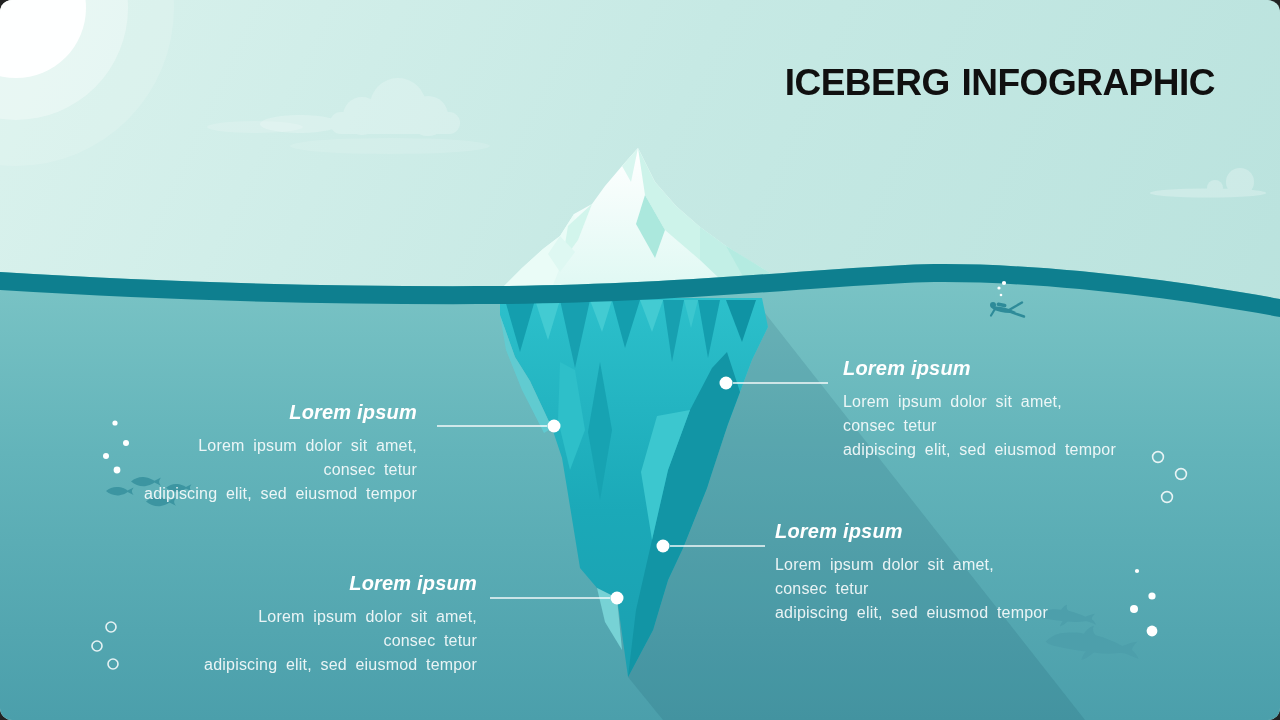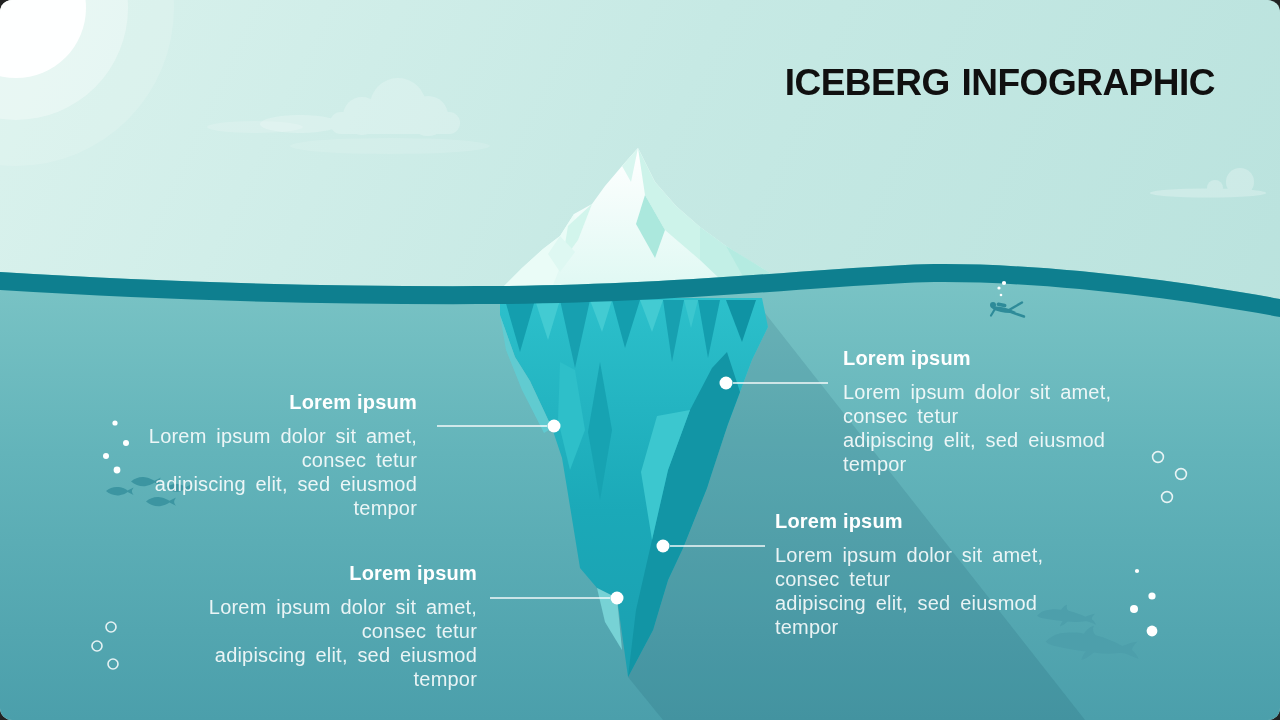--- a/index.html
+++ b/index.html
@@ -13,24 +13,24 @@
   .title{
     position:absolute;top:62px;right:65px;
     font-size:37px;font-weight:700;letter-spacing:-0.5px;word-spacing:2px;
     color:#101010;white-space:nowrap;
   }
   .callout{position:absolute;width:275px;}
   .callout.align-right{text-align:right;}
   .callout.align-left{text-align:left;}
   .callout-heading{
     font-size:20px;font-weight:700;color:#ffffff;letter-spacing:.2px;
-    margin:0 0 11px 0;line-height:22px;
+    margin:10px 0 11px 0;line-height:22px;font-style:italic;
   }
   .callout-body{
-    font-size:20px;color:rgba(255,255,255,.88);line-height:24px;
+    font-size:16px;color:rgba(255,255,255,.88);line-height:24px;
     word-spacing:4px;letter-spacing:.2px;margin:0;
   }
 </style>
 </head>
 <body>
 
 <div class="slide">
 
   <svg class="scene" viewBox="0 0 1280 720">
     <defs>

